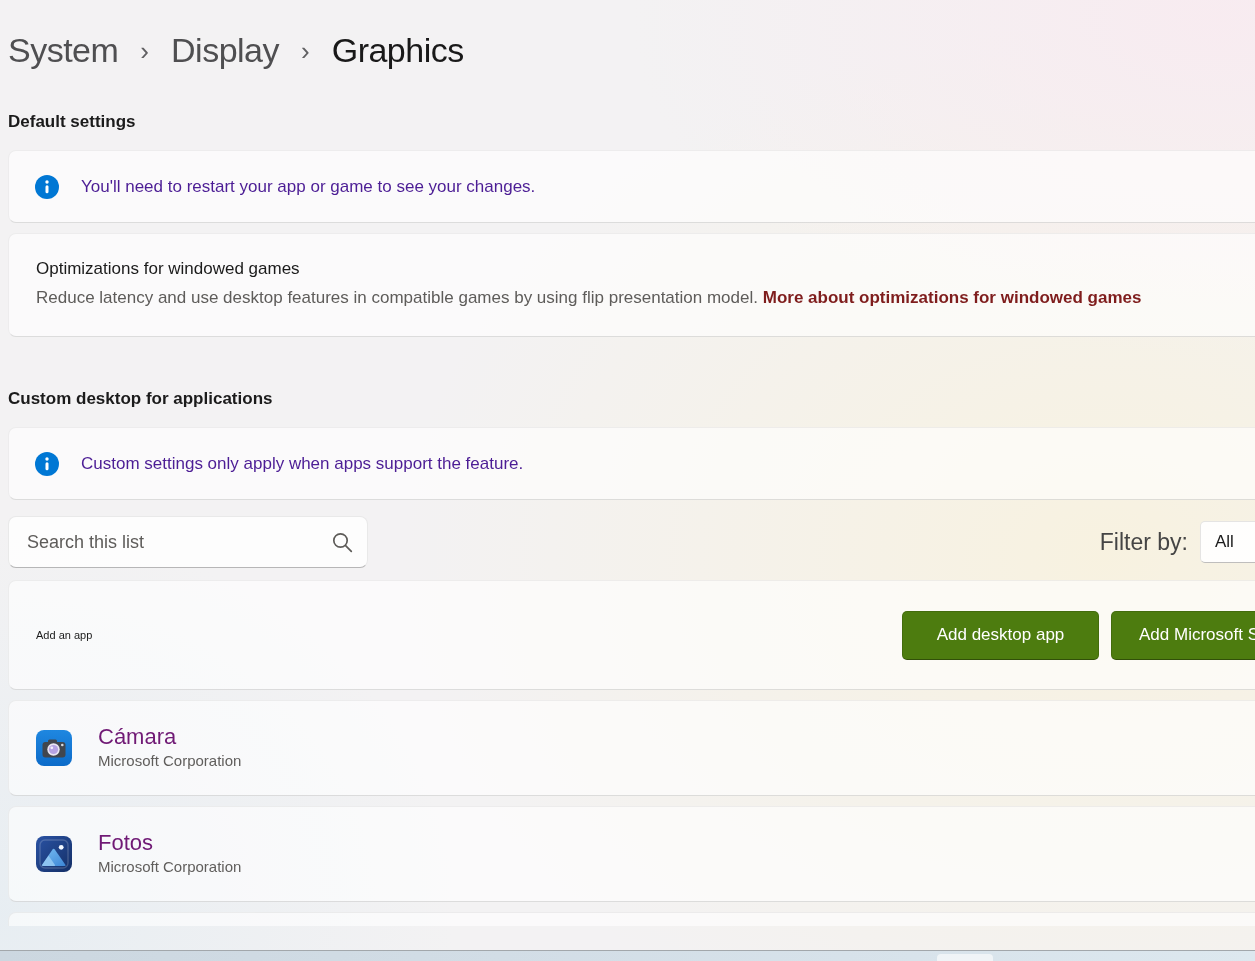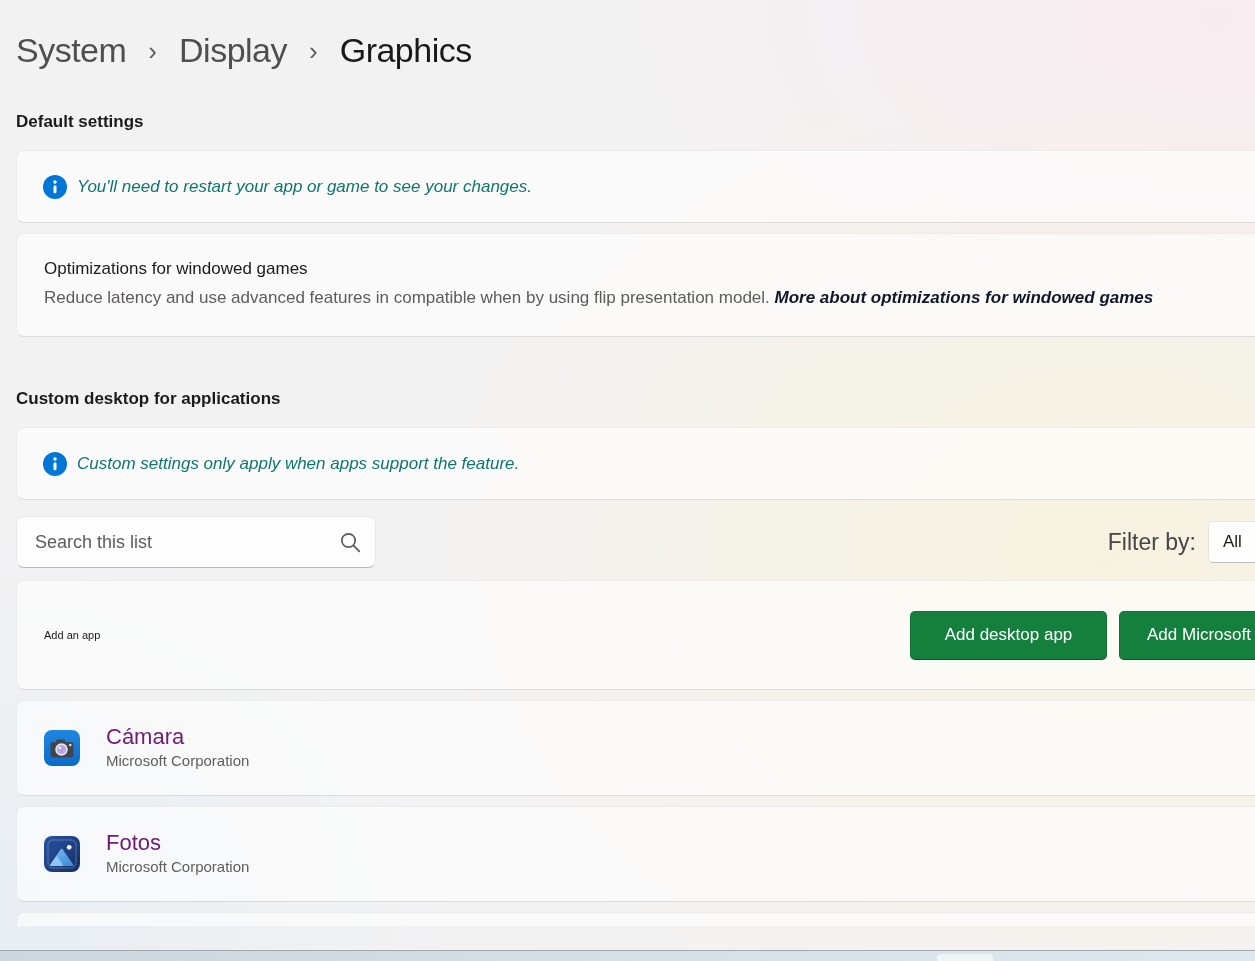--- a/index.html
+++ b/index.html
@@ -7,21 +7,21 @@
   body {
     position:relative;
     font-family:"Liberation Sans","DejaVu Sans",sans-serif;
     color:#1b1b1b;
     background:
       radial-gradient(900px 520px at 97% 2%, rgba(248,235,240,.95), rgba(248,235,240,0) 65%),
       radial-gradient(1000px 760px at 88% 58%, rgba(248,242,222,.9), rgba(248,242,222,0) 70%),
       radial-gradient(760px 640px at 0% 95%, rgba(230,237,242,.9), rgba(230,237,242,0) 60%),
       #f3f2f3;
   }
-  .page { padding:24px 0 0 16px; width:1255px; }
+  .page { padding:24px 0 0 8px; width:1255px; }
 
   
   .breadcrumb { display:flex; align-items:center; height:52px; }
   .crumb { font-size:34px; color:#4f4f51; font-weight:400; letter-spacing:-.5px; }
   .crumb.current { color:#191919; font-weight:400; }
   .crumb-sep { font-size:26px; color:#606062; margin:0 22px; padding-top:2px; }
 
   .section-title { margin-top:34px; font-size:17px; font-weight:700; color:#1b1b1b; height:24px; line-height:24px; }
   .section-title.second { margin-top:50px; }
 
@@ -29,27 +29,27 @@
     width:1278px;
     background:rgba(255,255,255,.62);
     border:1px solid rgba(0,0,0,.055);
     border-bottom-color:rgba(0,0,0,.12);
     border-radius:8px;
   }
 
   
   .banner { margin-top:16px; height:73px; display:flex; align-items:center; padding-left:26px; }
   .banner .info { width:24px; height:24px; flex:0 0 24px; }
-  .banner .banner-text { margin-left:10px; font-size:17px; color:#0f766e;font-style:italic; }
+  .banner .banner-text { margin-left:22px; font-size:17px; color:#4c1d95; }
 
   
   .opt-card { margin-top:10px; padding:23px 27px 24px 27px; }
   .opt-title { font-size:17px; color:#1b1b1b; line-height:24px; }
   .opt-desc { margin-top:3px; font-size:17px; line-height:28px; color:#5e5c5a; max-width:1200px; }
-  .opt-link { color:#0f172a; font-weight:700; cursor:pointer;font-style:italic; }
+  .opt-link { color:#7f1d1d; font-weight:700; cursor:pointer; }
 
   
   .search-row { margin-top:16px; width:1278px; height:52px; display:flex; align-items:center; }
   .search-box {
     position:relative; width:360px; height:52px;
     background:rgba(255,255,255,.8);
     border:1px solid rgba(0,0,0,.08);
     border-bottom-color:rgba(0,0,0,.28);
     border-radius:8px;
   }
@@ -70,21 +70,21 @@
     display:flex; align-items:center; padding-left:14px;
     font-size:17px; color:#1b1b1b; cursor:pointer;
   }
 
   
   .add-card { margin-top:12px; height:110px; display:flex; align-items:center; padding:0 0 0 27px; }
   .add-label { font-size:11px; color:#1b1b1b; }
   .add-buttons { margin-left:auto; display:flex; gap:12px; }
   .btn-accent {
     height:49px; border:1px solid rgba(0,0,0,.12); border-bottom-color:rgba(0,0,0,.35);
-    border-radius:5px; background:#15803d; color:#ffffff;
+    border-radius:5px; background:#4d7c0f; color:#ffffff;
     font-family:inherit; font-size:17px; cursor:pointer; white-space:nowrap; overflow:hidden;
   }
   .btn-desktop { width:197px; }
   .btn-store { width:174px; text-align:left; padding-left:27px; }
 
   
   .app-card { margin-top:10px; height:96px; display:flex; align-items:center; padding-left:27px; }
   .app-icon { width:36px; height:36px; flex:0 0 36px; }
   .app-info { margin-left:26px; }
   .app-name { font-size:22px; color:#701a75; line-height:23px; }
@@ -123,21 +123,21 @@
       <circle cx="12" cy="12" r="12" fill="#0077d4"></circle>
       <circle cx="12" cy="7" r="1.7" fill="#ffffff"></circle>
       <rect x="10.5" y="10.2" width="3" height="8" rx="1.5" fill="#ffffff"></rect>
     </svg>
     <span class="banner-text">You'll need to restart your app or game to see your changes.</span>
   </div>
 
   <div class="card opt-card">
     <div class="opt-title">Optimizations for windowed games</div>
     <div class="opt-desc">
-      <span>Reduce latency and use advanced features in compatible when by using flip presentation model. </span>
+      <span>Reduce latency and use desktop features in compatible games by using flip presentation model. </span>
       <span class="opt-link">More about optimizations for windowed games</span>
     </div>
   </div>
 
   <div class="section-title second">Custom desktop for applications</div>
 
   <div class="card banner">
     <svg class="info" viewBox="0 0 24 24">
       <circle cx="12" cy="12" r="12" fill="#0077d4"></circle>
       <circle cx="12" cy="7" r="1.7" fill="#ffffff"></circle>

